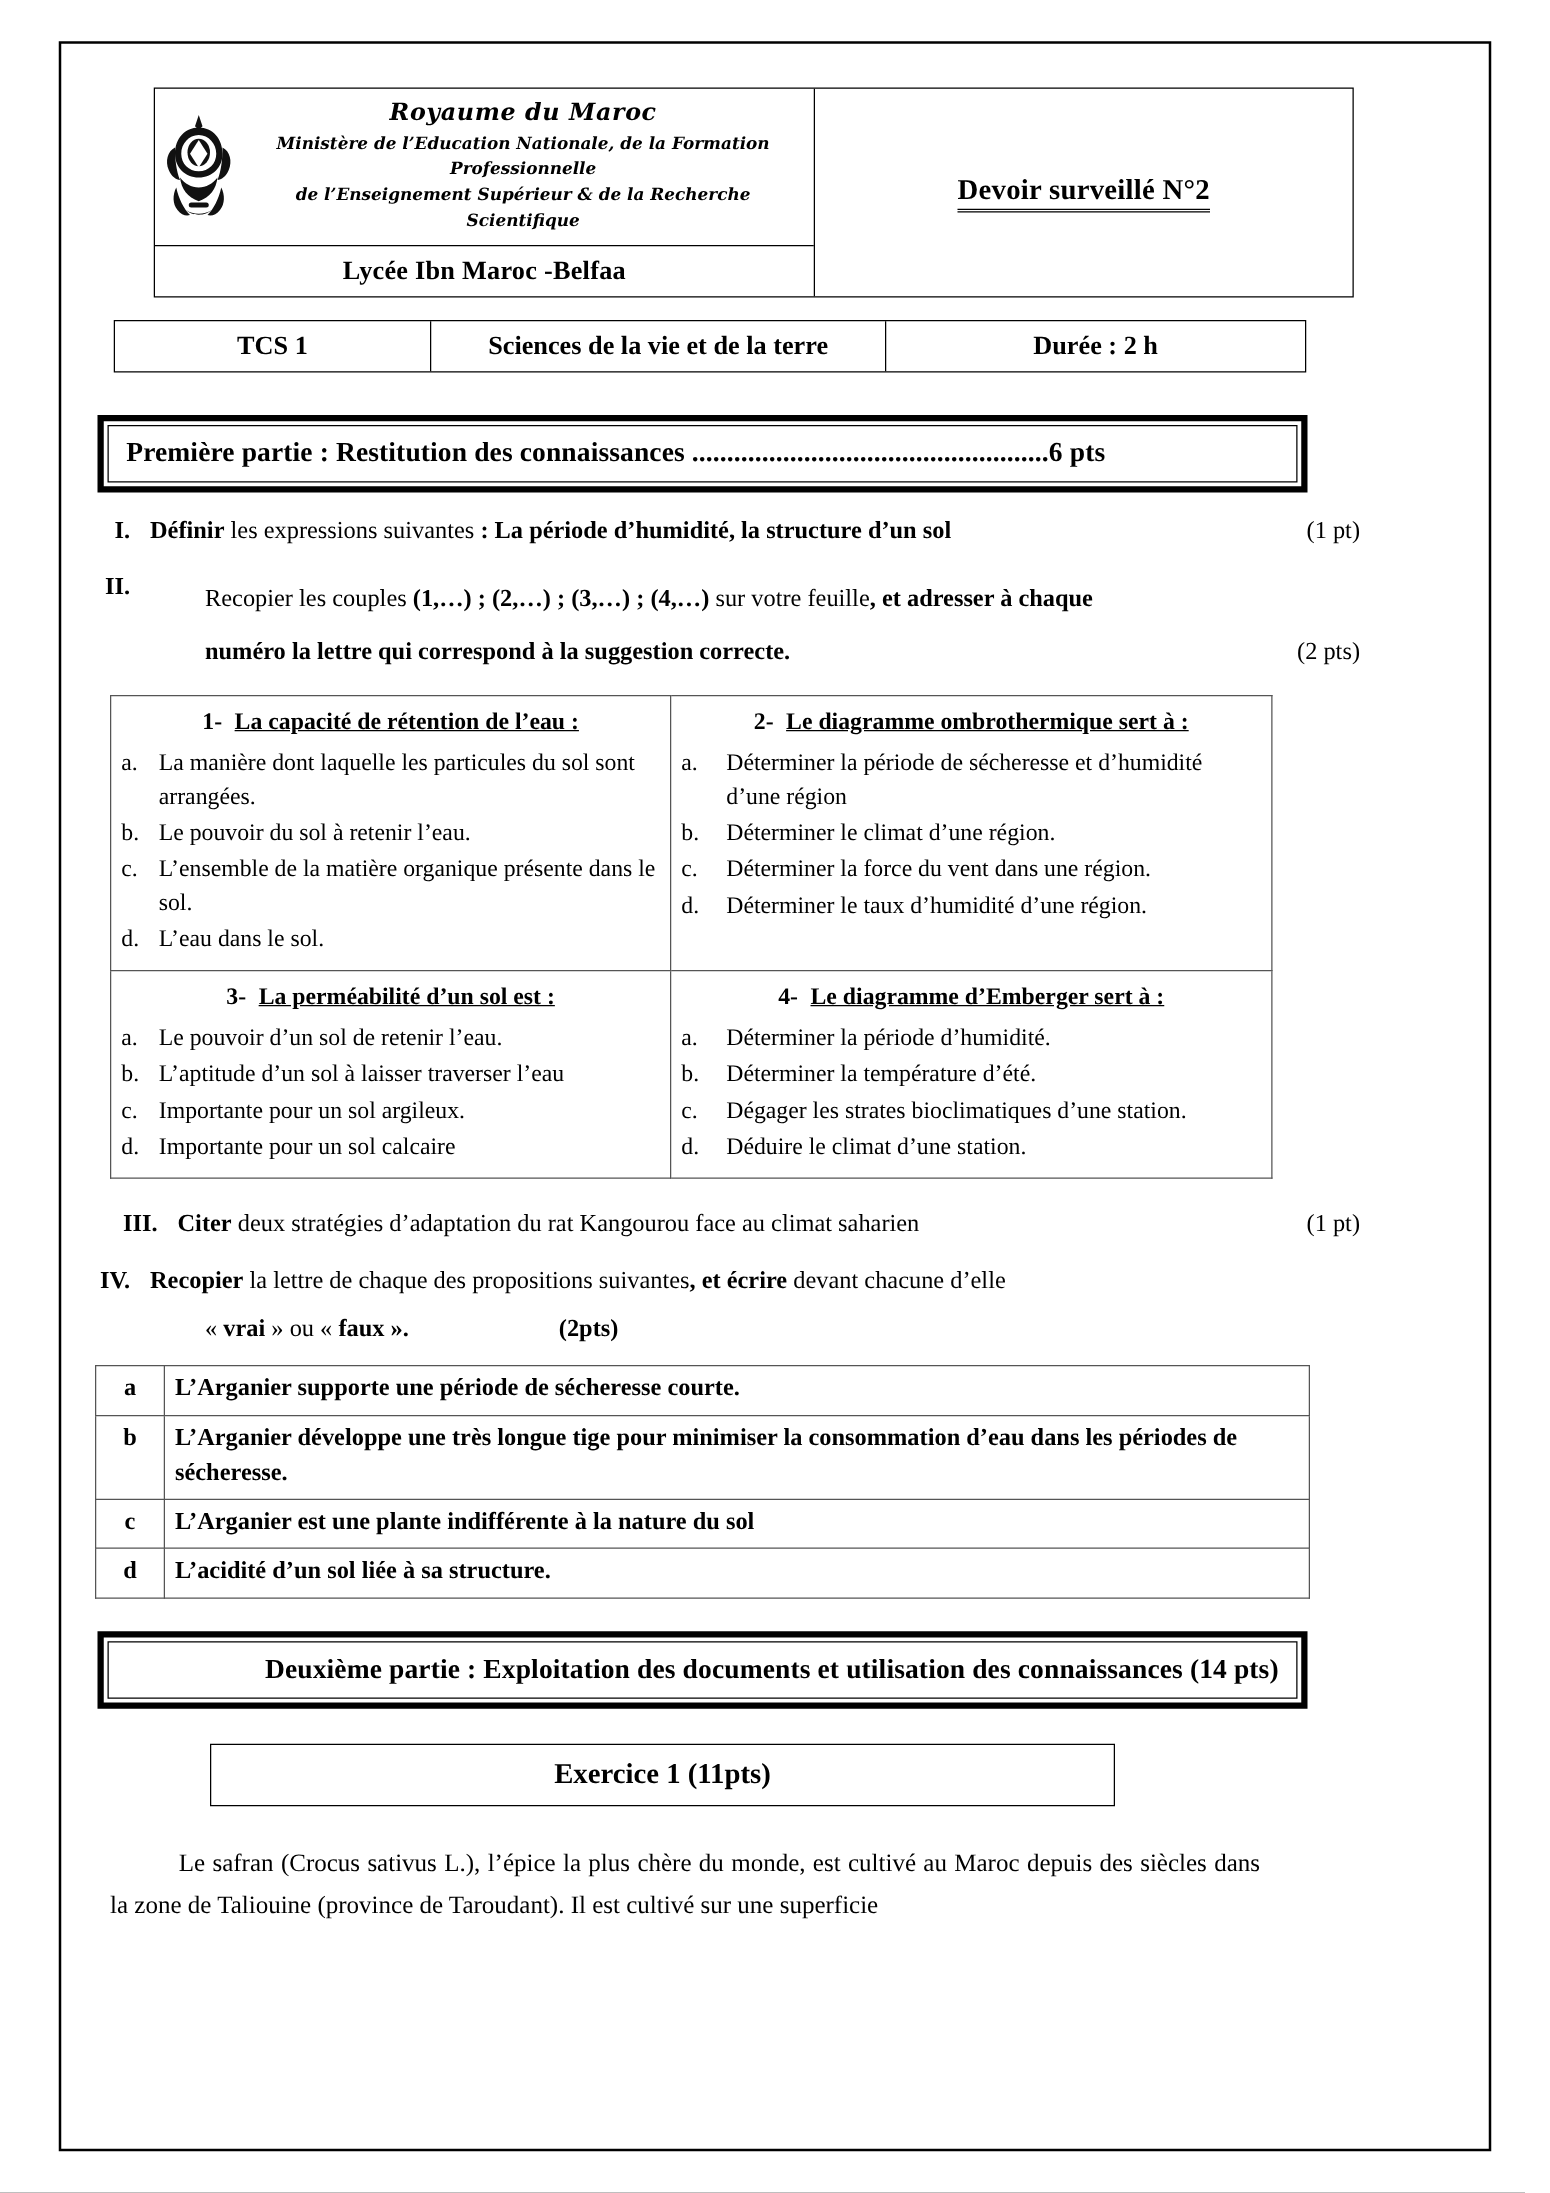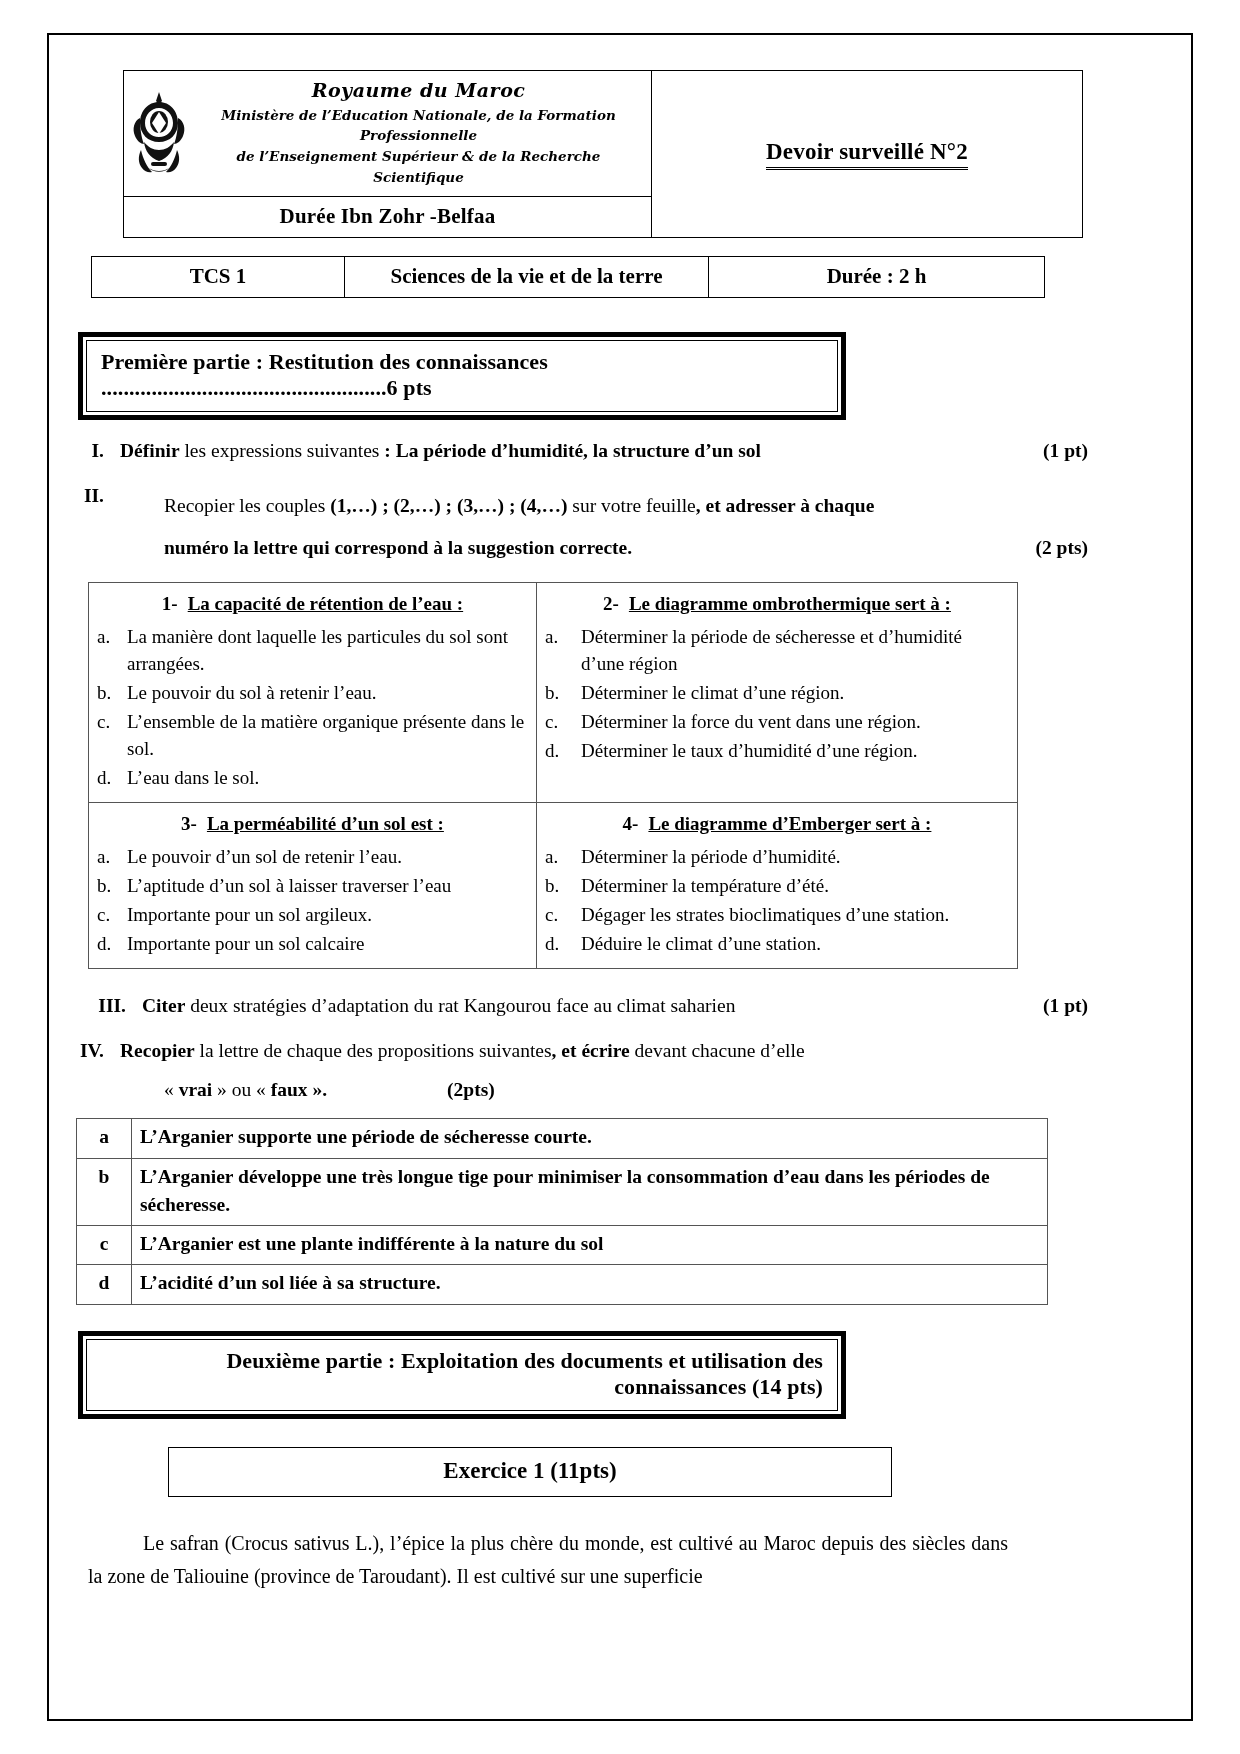--- a/index.html
+++ b/index.html
@@ -36,33 +36,33 @@
 
   
   .inforow{ display:flex; width:954px; margin:18px 0 0 23px; border:1.5px solid #000; box-sizing:border-box;}
   .inforow > div{ text-align:center; font-weight:bold; font-size:21px; padding:7px 0 8px; box-sizing:border-box;}
   .info-a{ width:253px; border-right:1.5px solid #000;}
   .info-b{ flex:1; border-right:1.5px solid #000;}
   .info-c{ width:335px;}
 
   
   .banner{
-    margin:34px 0 0 10px; width:768px; box-sizing:border-box;
+    margin:34px 0 0 10px; width:968px; box-sizing:border-box;
     border:5px solid #000; padding:3px; background:#fff;
   }
   .banner-in{ border:1.5px solid #000; padding:8px 14px 10px; box-sizing:border-box;}
   .banner-in span{ font-weight:bold; font-size:22px; letter-spacing:.1px;}
   .banner2{ margin:26px 0 0 10px;text-align:right;}
 
   
   .q{ display:flex; margin-top:16px; font-size:19.5px; line-height:1.5;}
   .q-num{ width:52px; flex:0 0 52px; text-align:right; font-weight:bold; padding-right:16px; box-sizing:border-box;}
   .q-body{ flex:1; position:relative;}
   .q-line{ display:block;}
-  .pts{ float:right; font-weight:bold; }
+  .pts{ float:right; font-weight:normal; }
   b{font-weight:bold;}
   .ind1{ margin-left:44px; display:block; margin-top:10px;}
   .ind2{ margin-left:44px; display:block; margin-top:12px;}
   .just{ text-align:justify;}
 
   
   .mcq{ margin:20px 0 0 20px; width:930px; border-collapse:collapse; table-layout:fixed;}
   .mcq td{ border:1.2px solid #555; vertical-align:top; padding:6px 8px 10px; box-sizing:border-box;
            font-family:"Liberation Serif", serif; font-size:19px; line-height:1.42;}
   .mcq .c1{ width:448px;}
@@ -111,21 +111,21 @@
               <path d="M18 78 c5 4 15 4 20 0 -4 5-16 5-20 0z"></path>
             </g>
           </svg>
         </div>
         <div class="min-lines">
           <div class="min-l1">Royaume du Maroc</div>
           <div class="min-l2">Ministère de l’Education Nationale, de la Formation Professionnelle</div>
           <div class="min-l3">de l’Enseignement Supérieur &amp; de la Recherche Scientifique</div>
         </div>
       </div>
-      <div class="hdr-lycee">Durée Ibn Zohr -Belfaa</div>
+      <div class="hdr-lycee">Lycée Ibn Maroc -Belfaa</div>
     </div>
     <div class="hdr-right">
       <div class="ds-title">Devoir surveillé N°2</div>
     </div>
   </div>
 
   <div class="inforow">
     <div class="info-a">TCS 1</div>
     <div class="info-b">Sciences de la vie et de la terre</div>
     <div class="info-c">Durée : 2 h</div>

